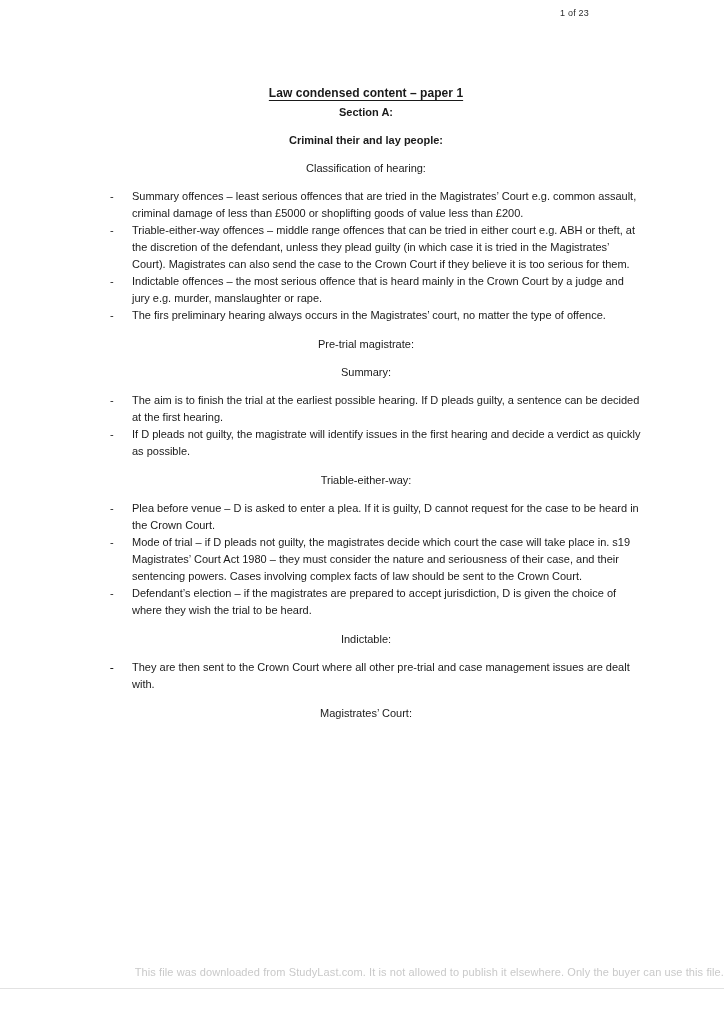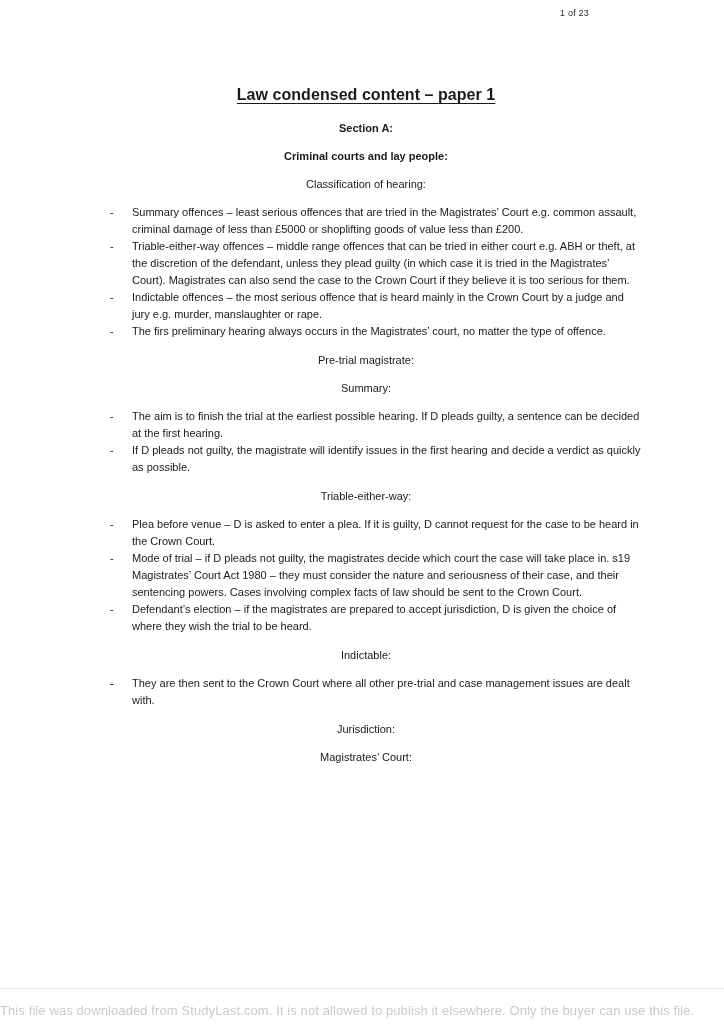--- a/index.html
+++ b/index.html
@@ -31,25 +31,25 @@
     letter-spacing: .2px;
   }
   .content {
     position: absolute;
     left: 88px;
     top: 86px;
     width: 556px;
   }
   .doc-title {
     text-align: center;
-    font-size: 16px;
+    font-size: 12px;
     font-weight: bold;
     text-decoration: underline;
     text-underline-offset: 2.5px;
-    margin: 0 0 16px 0;
+    margin: 0 0 4px 0;
     letter-spacing: .05px;
   }
   .para {
     font-size: 11px;
     line-height: 17px;
     margin: 0 0 11px 0;
     text-align: center;
   }
   .para.bold {
     font-weight: bold;
@@ -83,43 +83,43 @@
     position: absolute;
     left: 0;
     top: 988px;
     width: 724px;
     height: 1px;
     background: #e2e2e2;
   }
   .footer-note {
     position: absolute;
     left: 0;
-    top: 1003px;
+    top: 966px;
     width: 724px;
-    text-align: left;
-    font-size: 13px;
+    text-align: right;
+    font-size: 11px;
     color: #c9c9c9;
     letter-spacing: .1px;
     white-space: nowrap;
   }
 </style>
 </head>
 <body>
 
 <div class="page">
 
   <div class="page-header">1 of 23</div>
 
   <div class="content">
 
     <div class="doc-title">Law condensed content – paper 1</div>
 
     <p class="para bold">Section A:</p>
 
-    <p class="para bold">Criminal courts and lay people:</p>
+    <p class="para bold">Criminal their and lay people:</p>
 
 
     <p class="para">Classification of hearing:</p>
     <ul class="dash-list">
       <li><span class="dash">-</span><span>Summary offences – least serious offences that are tried in the Magistrates’ Court e.g. common assault, criminal damage of less than £5000 or shoplifting goods of value less than £200.</span></li>
       <li><span class="dash">-</span><span>Triable-either-way offences – middle range offences that can be tried in either court e.g. ABH or theft, at the discretion of the defendant, unless they plead guilty (in which case it is tried in the Magistrates’ Court). Magistrates can also send the case to the Crown Court if they believe it is too serious for them.</span></li>
       <li><span class="dash">-</span><span>Indictable offences – the most serious offence that is heard mainly in the Crown Court by a judge and jury e.g. murder, manslaughter or rape.</span></li>
       <li><span class="dash">-</span><span>The firs preliminary hearing always occurs in the Magistrates’ court, no matter the type of offence.</span></li>
     </ul>
 
@@ -137,21 +137,20 @@
       <li><span class="dash">-</span><span>Mode of trial – if D pleads not guilty, the magistrates decide which court the case will take place in. s19 Magistrates’ Court Act 1980 – they must consider the nature and seriousness of their case, and their sentencing powers. Cases involving complex facts of law should be sent to the Crown Court.</span></li>
       <li><span class="dash">-</span><span>Defendant’s election – if the magistrates are prepared to accept jurisdiction, D is given the choice of where they wish the trial to be heard.</span></li>
     </ul>
 
     <p class="para">Indictable:</p>
     <ul class="dash-list">
       <li><span class="dash">-</span></li>
       <li><span class="dash">-</span><span>They are then sent to the Crown Court where all other pre-trial and case management issues are dealt with.</span></li>
     </ul>
 
-    <p class="para">Jurisdiction:</p>
 
     <p class="para">Magistrates’ Court:</p>
 
   </div>
 
   <div class="footer-rule"></div>
   <div class="footer-note">This file was downloaded from StudyLast.com. It is not allowed to publish it elsewhere. Only the buyer can use this file.</div>
 
 </div>
 

